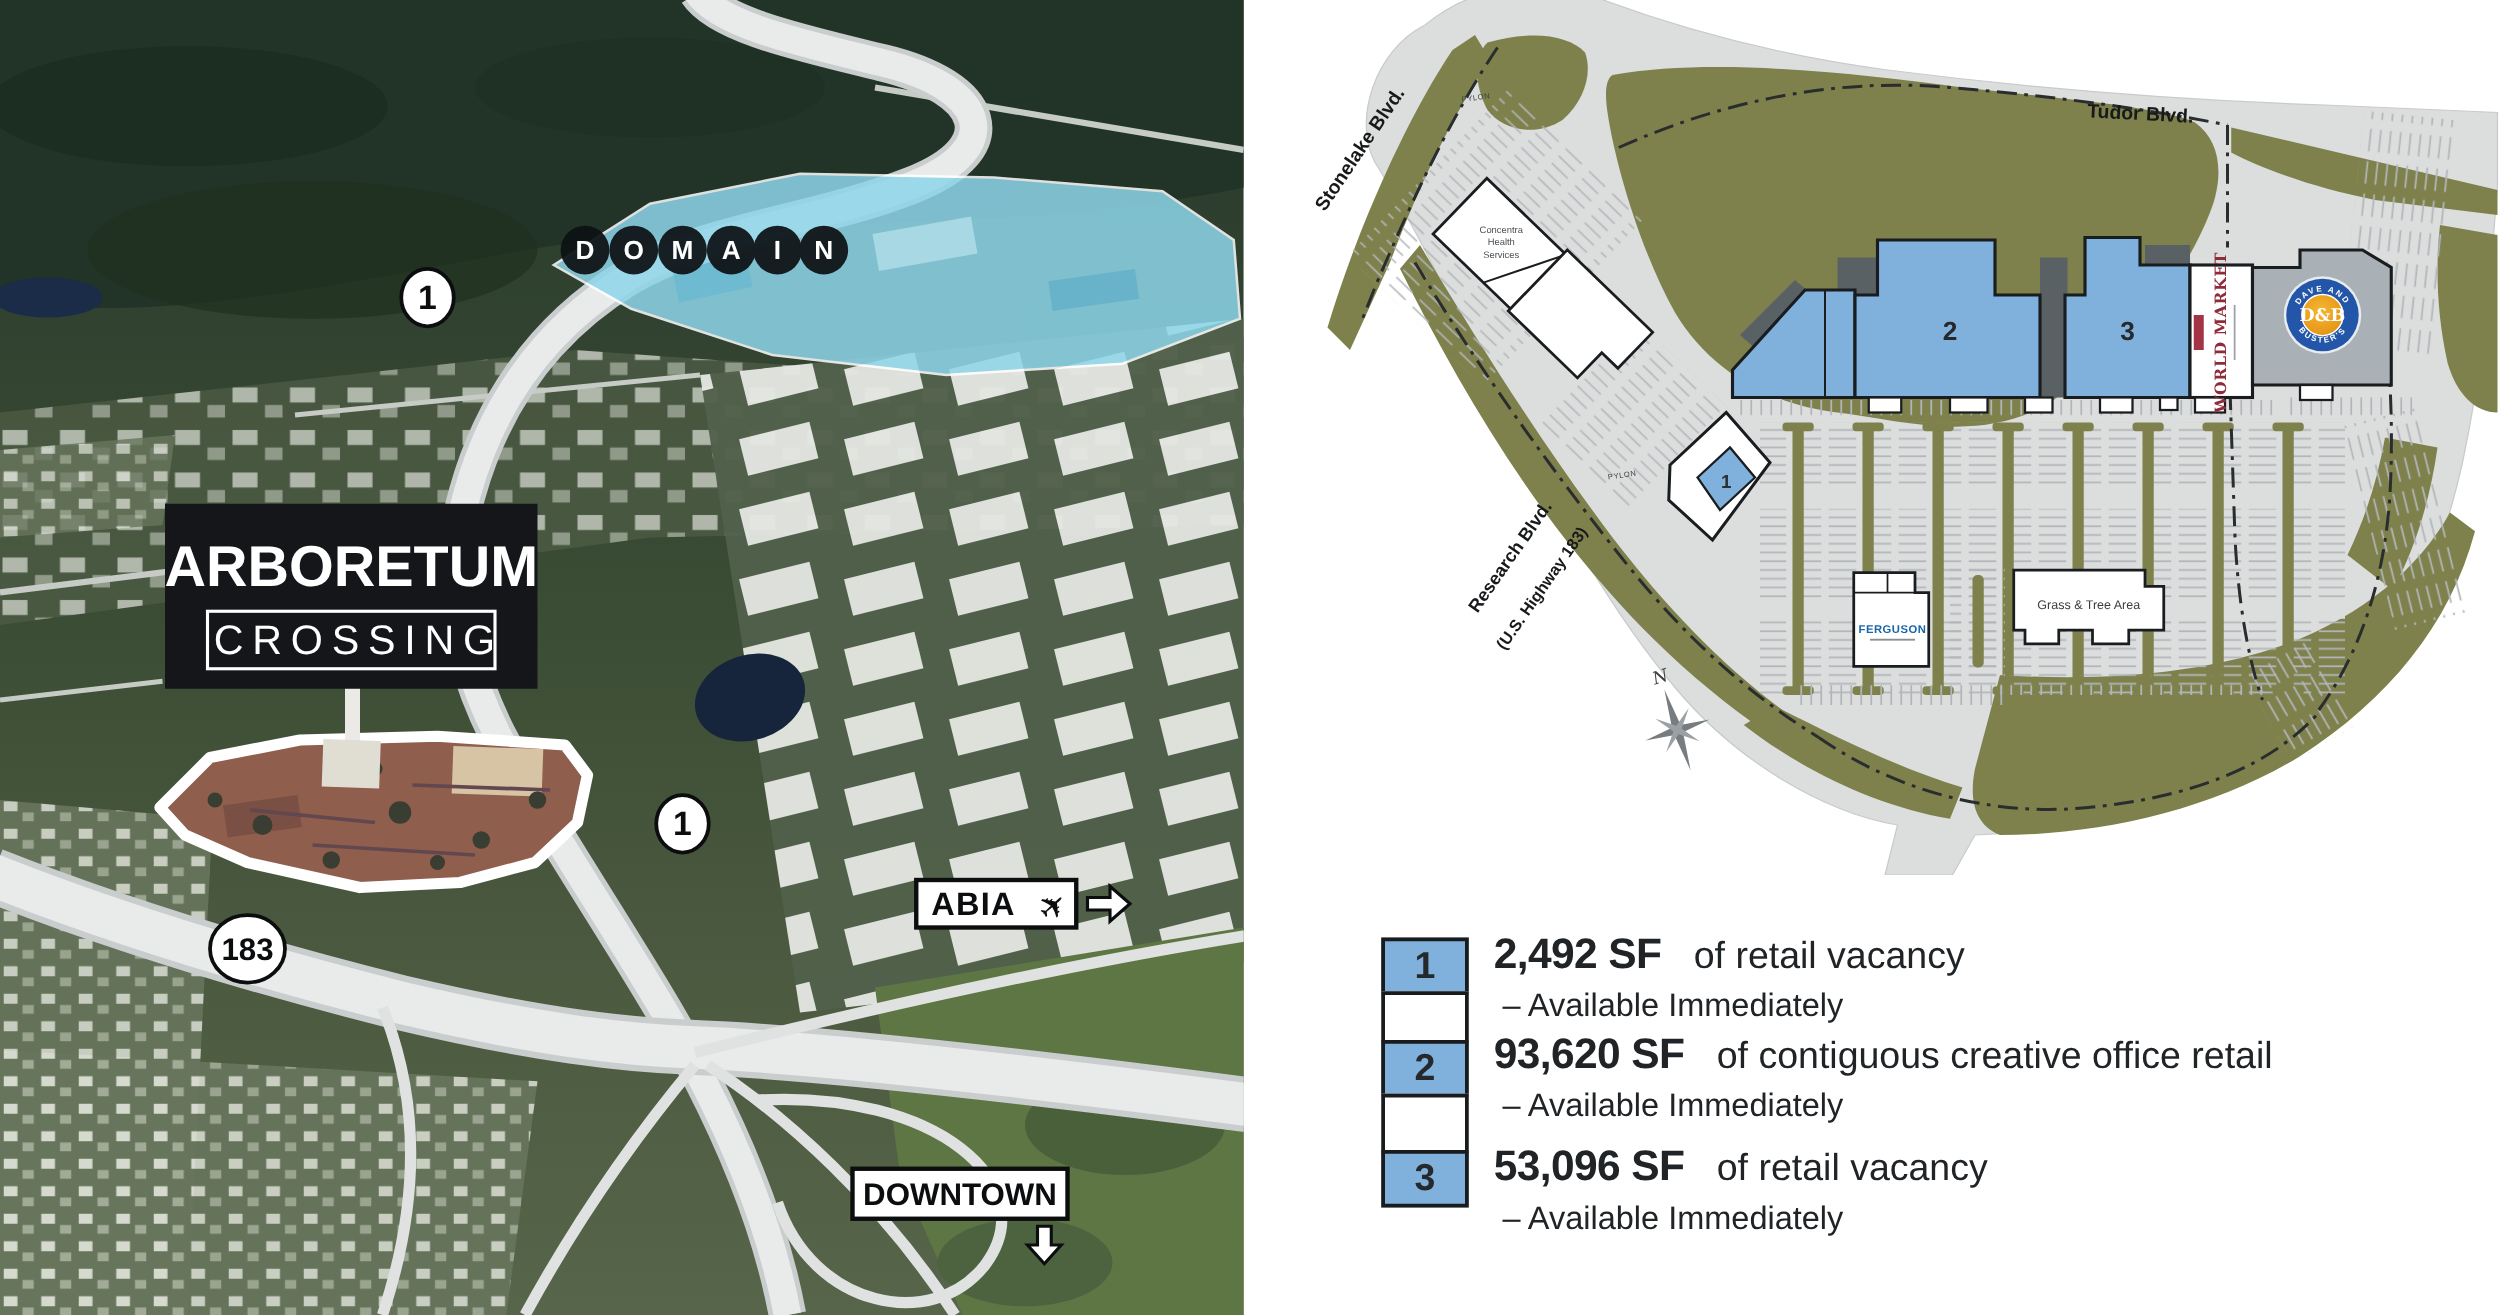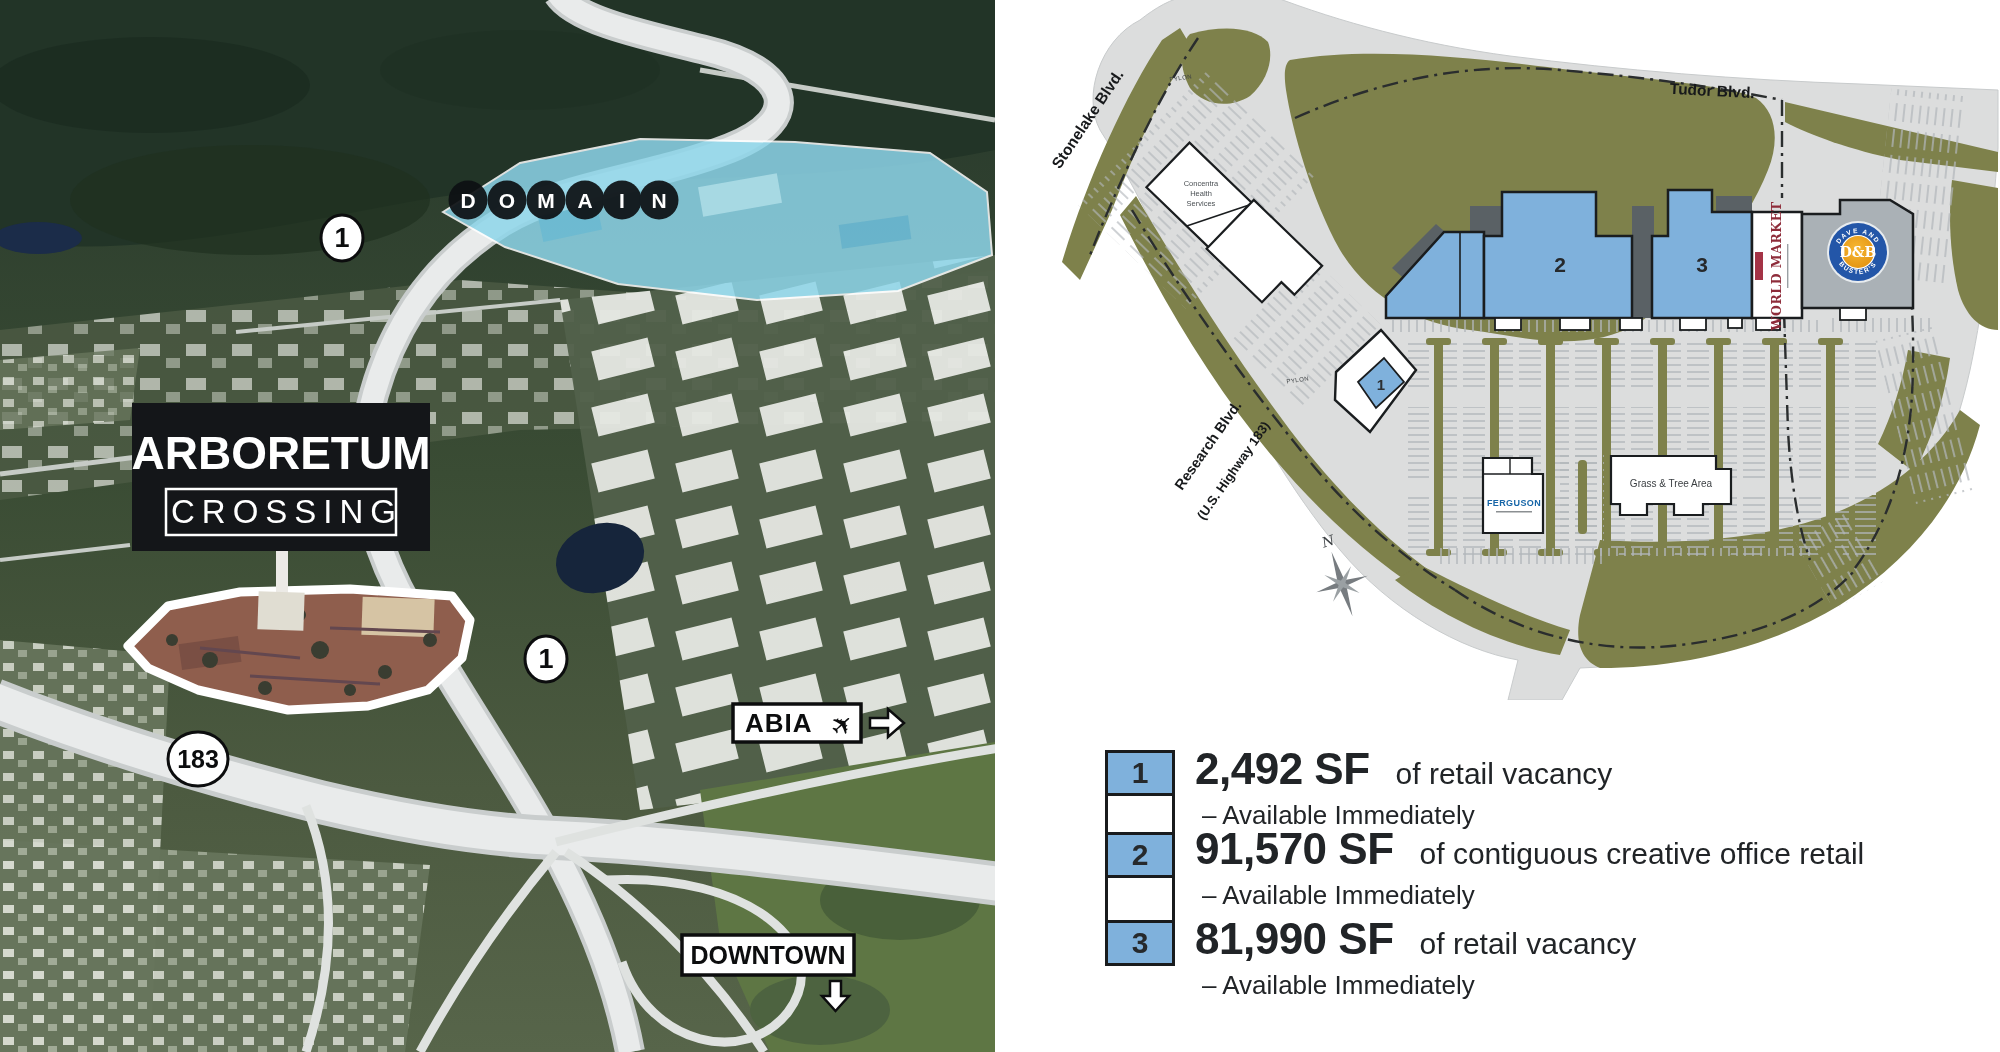--- a/index.html
+++ b/index.html
@@ -6,21 +6,21 @@
   .canvas{position:relative;width:2000px;height:1052px;background:#ffffff;overflow:hidden;
           font-family:"Liberation Sans",sans-serif;}
   svg text{font-family:"Liberation Sans",sans-serif;}
   .serif{font-family:"DejaVu Serif","Liberation Serif",serif;}
   
   .legend{position:absolute;left:1103px;top:750px;width:860px;height:300px;color:var(--legend-text,#212427);}
   .lg-box{position:absolute;left:2px;width:64px;border:3px solid #191b1d;background:var(--blue,#7fb1dc);
           display:flex;align-items:center;justify-content:center;font-weight:bold;font-size:30px;color:#26292c;}
   .lg-box.white{background:#ffffff;}
   .lg-item{position:absolute;left:92px;white-space:nowrap;}
-  .sf{font-size:44px;font-weight:bold;letter-spacing:-0.5px;}
+  .sf{font-size:34px;font-weight:bold;letter-spacing:-0.5px;}
   .desc{font-size:30px;margin-left:26px;}
   .avail{font-size:26px;margin-left:7px;margin-top:6px;}
 </style>
 </head>
 <body>
 
 <div class="canvas">
 
 <svg width="995" height="1052" viewBox="0 0 995 1052" style="position:absolute;left:0;top:0;" preserveAspectRatio="none">
   <defs>
@@ -386,25 +386,25 @@
   </div>
 
   <div class="lg-item" style="top:-6px;">
     <div>
       <span class="sf">2,492 SF</span><span class="desc">of retail vacancy</span>
     </div>
     <div class="avail">– Available Immediately</div>
   </div>
   <div class="lg-item" style="top:74px;">
     <div>
-      <span class="sf">91,570 SF</span><span class="desc">of contiguous creative office retail</span>
+      <span class="sf">93,620 SF</span><span class="desc">of contiguous creative office retail</span>
     </div>
     <div class="avail">– Available Immediately</div>
   </div>
   <div class="lg-item" style="top:164px;">
     <div>
-      <span class="sf">81,990 SF</span><span class="desc">of retail vacancy</span>
+      <span class="sf">53,096 SF</span><span class="desc">of retail vacancy</span>
     </div>
     <div class="avail">– Available Immediately</div>
   </div>
 </div>
 
 </div>
 
 </body></html>

